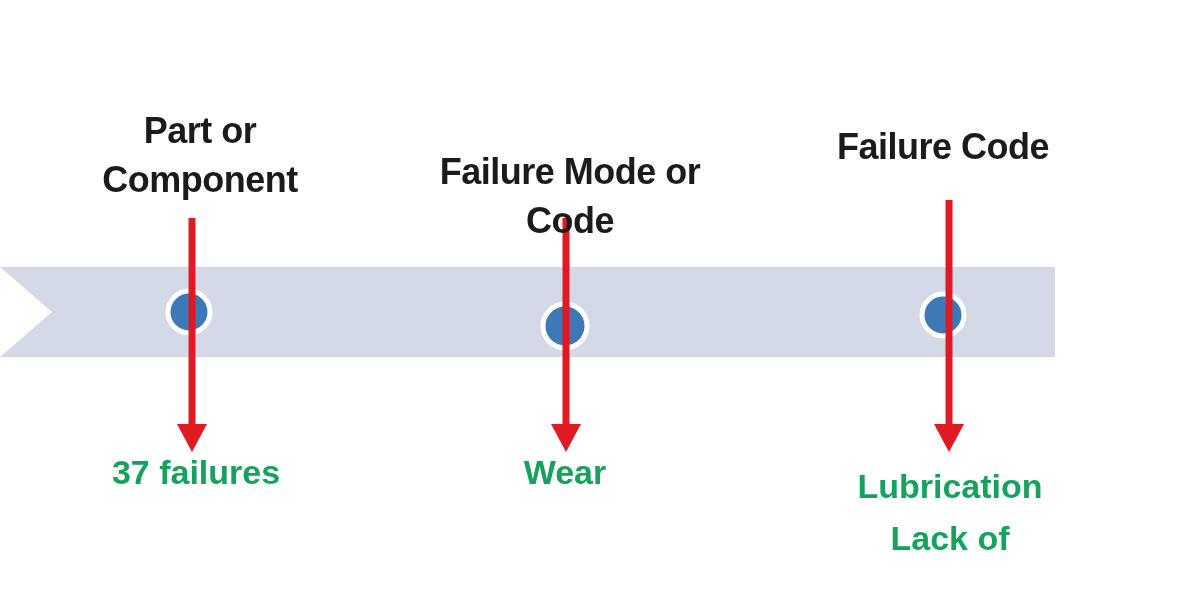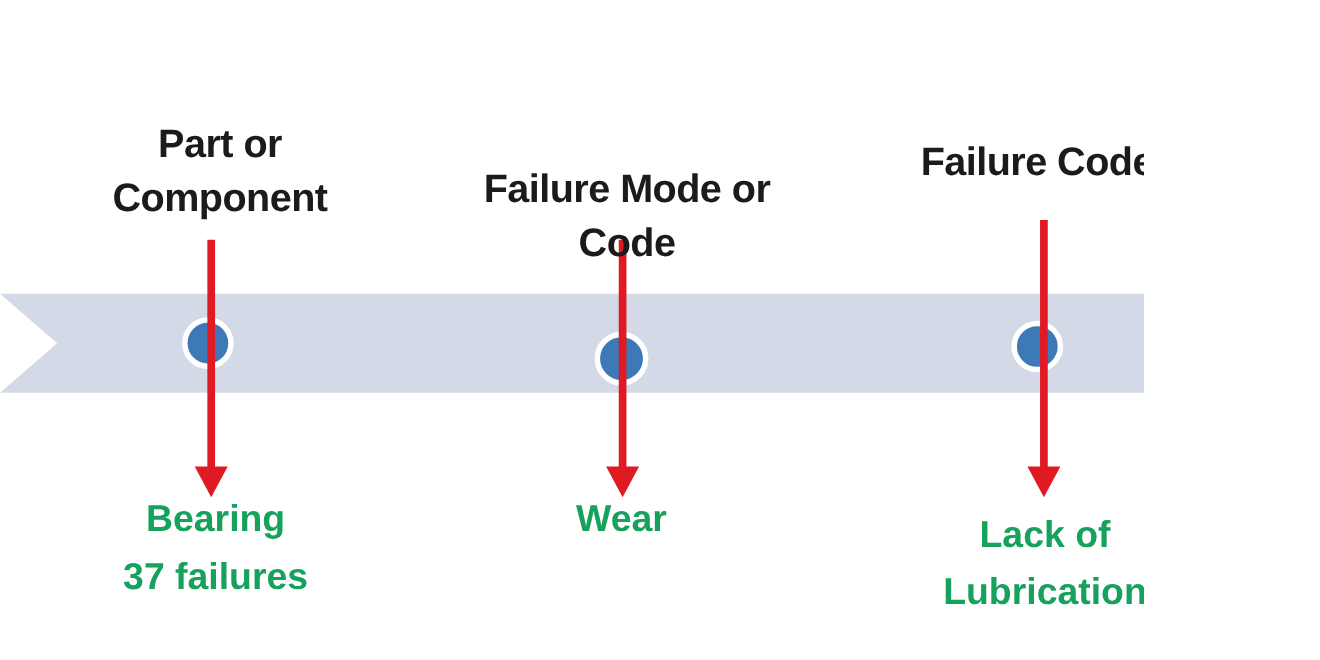--- a/index.html
+++ b/index.html
@@ -3,20 +3,21 @@
 <meta charset="utf-8">
 <style>
   html, body { margin: 0; padding: 0; background: #ffffff; }
   .canvas {
     position: relative;
     width: 1040px;
     height: 600px;
     overflow: hidden;
     background: #ffffff;
     font-family: "Liberation Sans", sans-serif;
+    padding-left: 15px;
   }
   .layer {
     position: absolute;
     left: 0; top: 0;
   }
   .stage-label {
     position: absolute;
     font-weight: 700;
     font-size: 36px;
     line-height: 49px;
@@ -64,24 +65,23 @@
       <line x1="949" y1="200" x2="949" y2="427" stroke-width="7" stroke="#e01a22"></line>
       <polygon points="949,452 934,424 964,424" fill="#e01a22"></polygon>
     </g>
   </svg>
 
   <div class="stage-label s1">Part or Component</div>
   <div class="stage-label s2">Failure Mode or Code</div>
   <div class="stage-label s3">Failure Code</div>
 
   <div class="stage-result s1">
-    <div>Bearing</div>
     <div>37 failures</div>
   </div>
   <div class="stage-result s2">
     <div>Wear</div>
   </div>
   <div class="stage-result s3">
+    <div>Lubrication</div>
     <div>Lack of</div>
-    <div>Lubrication</div>
   </div>
 
 </div>
 
 </body></html>

